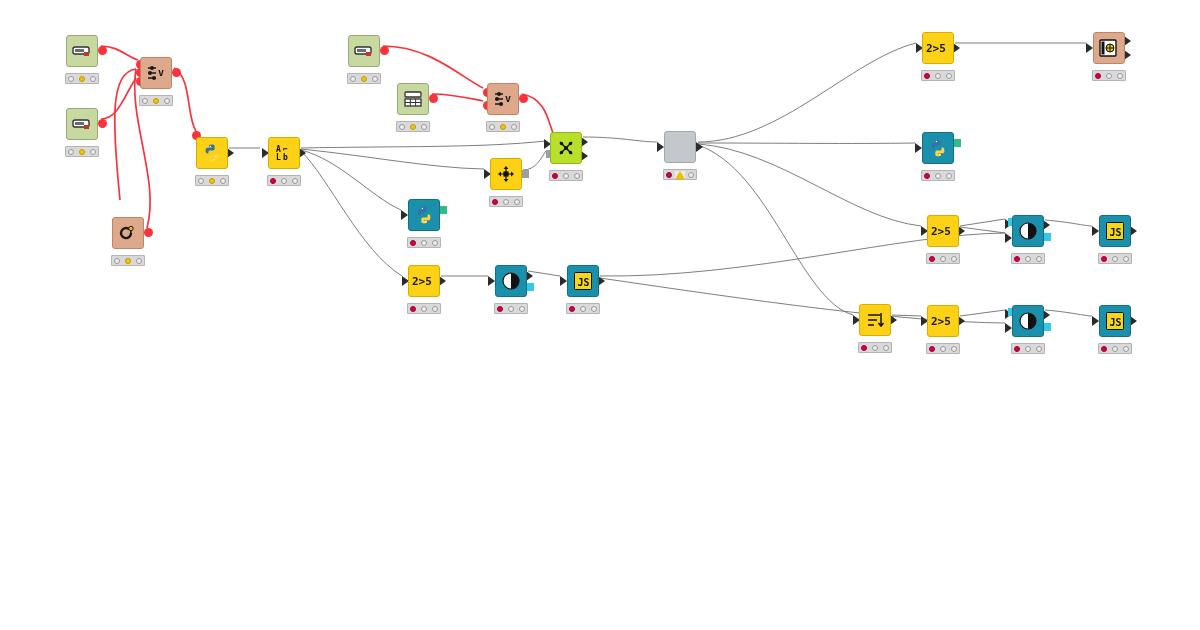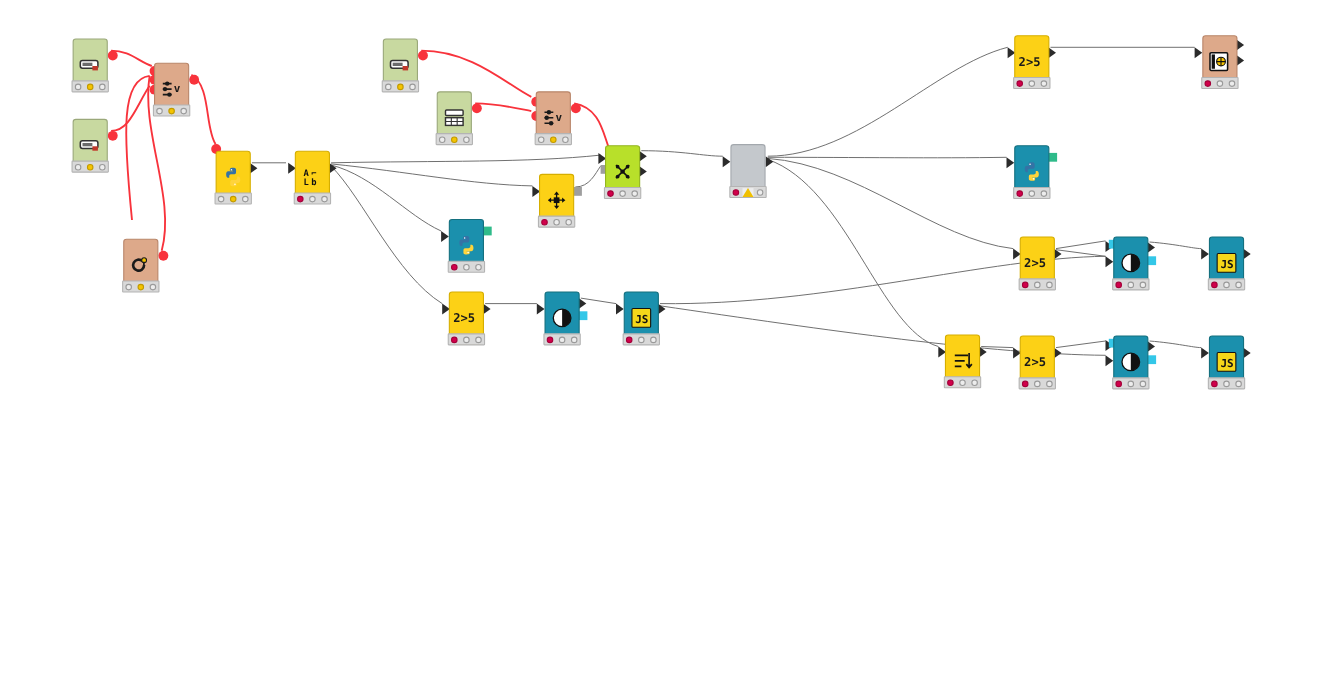--- a/index.html
+++ b/index.html
@@ -7,21 +7,21 @@
     width:1200px;height:630px;background:#ffffff;
     font-family:"Liberation Sans", sans-serif;
     overflow:hidden;
   }
   #canvas{position:relative;width:1200px;height:630px;background:#fff;}
   #wires{position:absolute;left:0;top:0;width:1200px;height:630px;pointer-events:none;}
 
   .node{position:absolute;width:0;height:0;}
   .node .body{
     position:absolute;left:-16px;top:-16px;
-    width:32px;height:48px;
+    width:32px;height:32px;
     border-radius:3px;
     box-sizing:border-box;
     display:flex;align-items:center;justify-content:center;
     overflow:hidden;
   }
   .node .status{
     position:absolute;left:-17px;top:22px;
     width:34px;height:11px;
     background:#d9d9d9;border:1px solid #b4b4b4;
     border-radius:1px;

